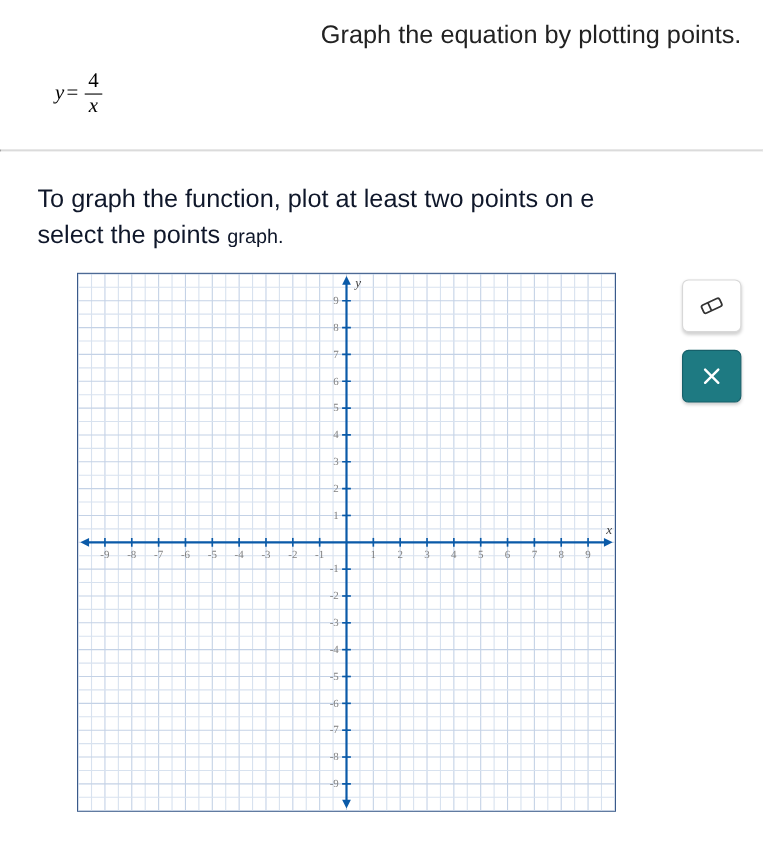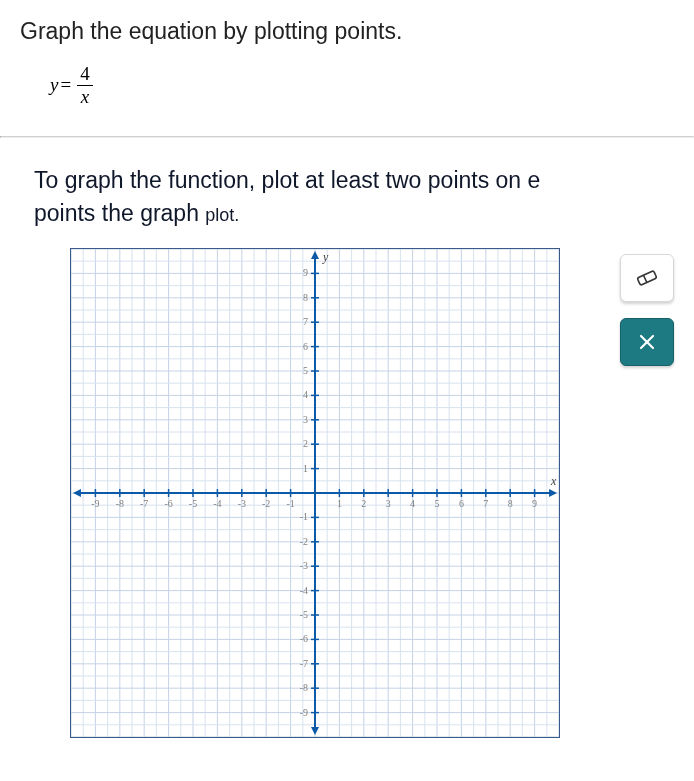--- a/index.html
+++ b/index.html
@@ -9,20 +9,21 @@
     }
     body {
       font-family: Arial, sans-serif;
       background: #fff;
       width: 694px;
       height: 781px;
       overflow: hidden;
     }
     .question-area {
       padding: 18px 20px 0 20px;
+      text-align: right;
     }
     .question-title {
       font-size: 23px;
       color: #222;
       margin-bottom: 18px;
     }
     .equation {
       font-family: 'Times New Roman', serif;
       font-size: 19px;
       font-style: italic;
@@ -122,21 +123,21 @@
       <span class="frac-num">4</span>
       <span class="frac-den">x</span>
     </span>
   </div>
 </div>
 
 <hr class="divider">
 
 <div class="instructions-box">
   <span>To graph the function, plot at least two points on e</span><br>
-  <span>points the graph </span><span class="icon-word">plot.</span>
+  <span>select the points </span><span class="icon-word">graph.</span>
 </div>
 
 <div class="graph-row">
   <div class="graph-container">
     <svg class="graph-svg" viewBox="0 0 490 490">
       <g id="grid-group">
           <line x1="0" y1="0" x2="0" y2="490" class="grid-line-major"></line>
           <line x1="12.25" y1="0" x2="12.25" y2="490" class="grid-line-minor"></line>
           <line x1="24.5" y1="0" x2="24.5" y2="490" class="grid-line-major"></line>
           <line x1="36.75" y1="0" x2="36.75" y2="490" class="grid-line-minor"></line>

